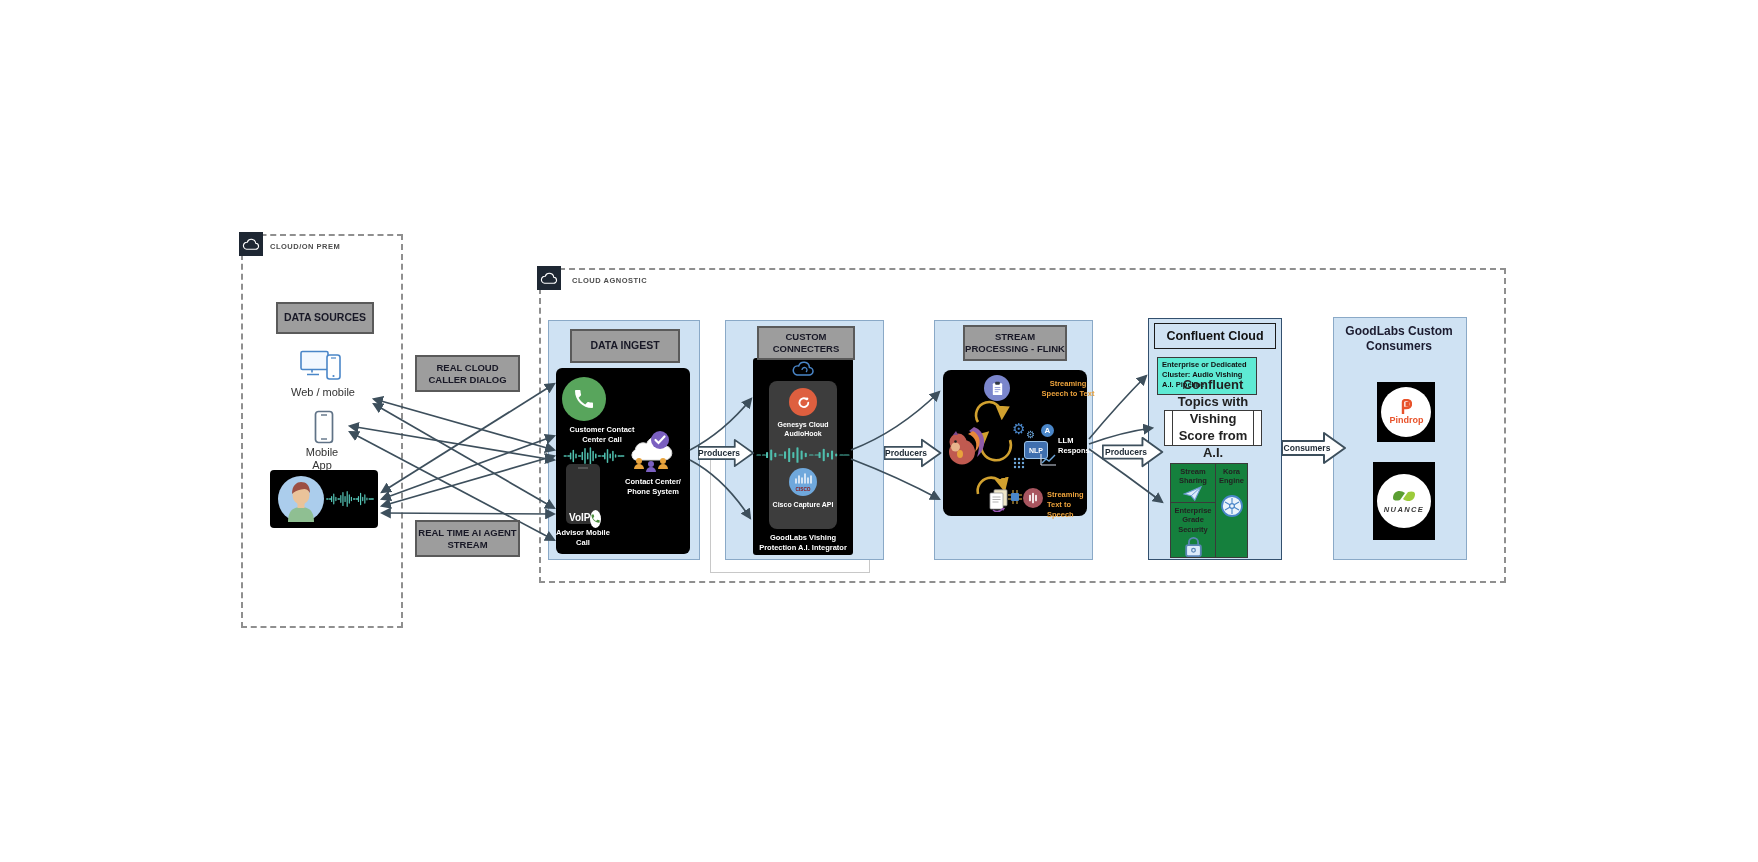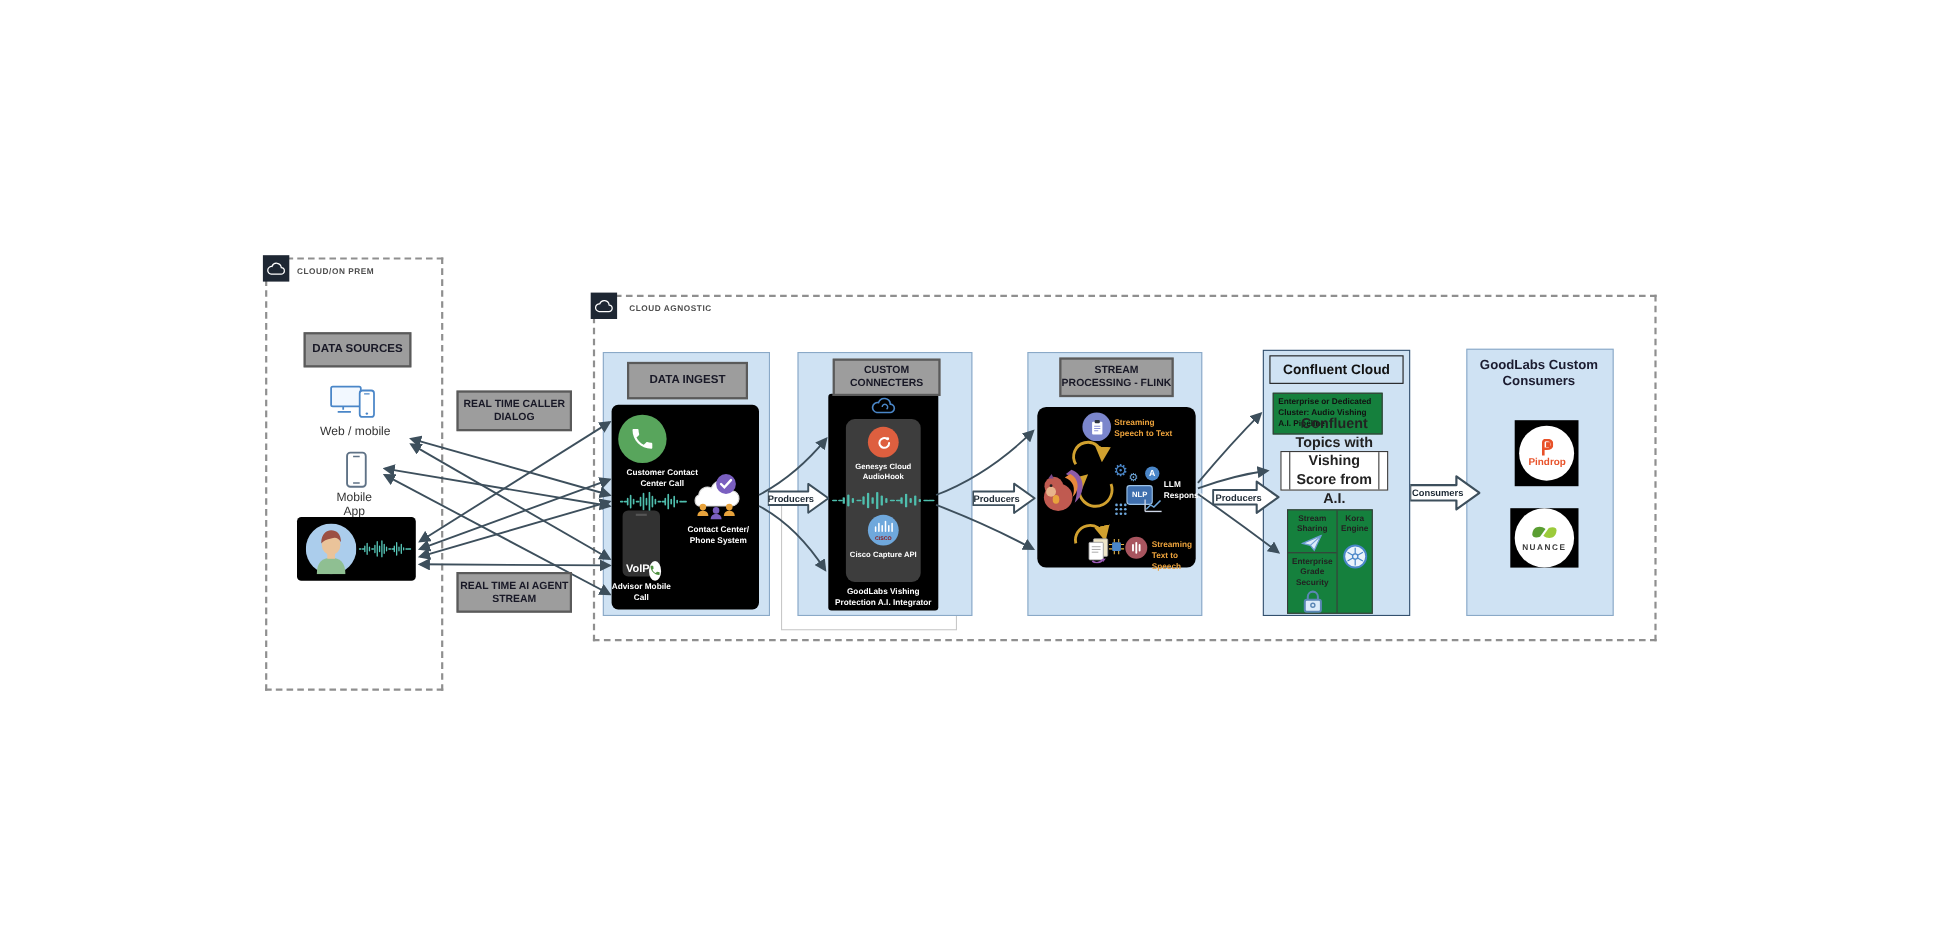--- a/index.html
+++ b/index.html
@@ -19,21 +19,21 @@
   .small-label{position:absolute;color:#333;font-size:11px;text-align:center;line-height:1.2;z-index:2;}
   .block-arrow{position:absolute;z-index:5;}
   .block-arrow .ba-label{position:absolute;left:0;right:14px;top:0;bottom:0;display:flex;align-items:center;justify-content:center;
     font-size:8.5px;font-weight:bold;color:#1c2833;}
   .overlay{position:absolute;left:0;top:0;z-index:4;pointer-events:none;}
   .voip{position:absolute;background:#323232;border-radius:5px;z-index:4;}
   .voip-screen{position:absolute;left:3px;right:3px;top:9px;bottom:9px;background:#6fa055;border-radius:2px;
     display:flex;flex-direction:row;align-items:center;margin-top:44px;}
   .voip-txt{color:#fff;font-weight:bold;font-size:10px;margin-top:1px;}
   .voip-circ{width:18px;height:18px;border-radius:50%;background:#fff;margin-top:3px;display:flex;align-items:center;justify-content:center;}
-  .conf-white{position:absolute;background:#15803d;border:1px solid #3a3a3a;font-size:7.5px;font-weight:bold;color:#111;line-height:1.3;z-index:3;}
+  .conf-white{position:absolute;background:#5eead4;border:1px solid #3a3a3a;font-size:7.5px;font-weight:bold;color:#111;line-height:1.3;z-index:3;}
   .topic-box{position:absolute;background:#fff;border:1px solid #3a3a3a;z-index:3;display:flex;align-items:center;justify-content:center;
     text-align:center;font-size:13px;font-weight:bold;line-height:1.3;}
   .topic-box::before,.topic-box::after{content:"";position:absolute;top:0;bottom:0;width:1px;background:#3a3a3a;}
   .topic-box::before{left:7px}.topic-box::after{right:7px}
   .conf-table{position:absolute;display:flex;background:#15803d;border:1px solid #3a3a3a;z-index:3;}
   .ct-left{width:44px;border-right:1px solid #3a3a3a;display:flex;flex-direction:column;}
   .ct-cell{flex:1;display:flex;flex-direction:column;align-items:center;padding-top:3px;text-align:center;
     font-size:7.5px;font-weight:bold;line-height:1.25;}
   .ct-cell + .ct-cell{border-top:1px solid #3a3a3a;}
   .ct-right{flex:1;display:flex;flex-direction:column;align-items:center;padding-top:3px;text-align:center;
@@ -94,21 +94,21 @@
       <path d="M10,46 C10,35 15,31 23,31 C31,31 36,35 36,46 Z" fill="#8fbf92"></path>
       <rect x="19.5" y="25" width="7" height="7" fill="#eac39a"></rect>
       <ellipse cx="23" cy="19" rx="8.5" ry="9.5" fill="#eac39a"></ellipse>
       <path d="M14,18 C14,9 19,6 23,6 C28,6 32,9 32,17 C29,12.5 27,12.5 23,13.5 C19,14.5 16,15.5 14,18 Z" fill="#9c4f43"></path>
     </svg>
     <svg class="abs" style="left:56px;top:21px;" width="48" height="16" viewBox="0 0 68 20" preserveAspectRatio="none">
       <path d="M1 10h2M5 10h1.5M8 7v6M11 4v12M14 8v4M17 10h2M21 6v8M24 2v16M27 7v6M30 1v18M33 5v10M36 8v4M39 10h2M43 10h2M46 7v6M49 3v14M52 8v4M55 5v10M58 9v2M61 10h2M64 10h3" stroke="#57c7b8" stroke-width="1.7" stroke-linecap="round" fill="none"></path>
     </svg>
   </div>
 
-  <div class="gray-box" style="left:415px;top:355px;width:101px;height:33px;font-size:9.5px;">REAL TIME CALLER DIALOG</div>
+  <div class="gray-box" style="left:415px;top:355px;width:101px;height:33px;font-size:9.5px;">REAL CLOUD CALLER DIALOG</div>
   <div class="gray-box" style="left:415px;top:520px;width:101px;height:33px;font-size:9.5px;">REAL TIME AI AGENT STREAM</div>
 
   <div class="panel" style="left:548px;top:320px;width:150px;height:238px;"></div>
   <div class="gray-box" style="left:570px;top:329px;width:106px;height:30px;font-size:10.5px;">DATA INGEST</div>
   <div class="blackbox" style="left:556px;top:368px;width:134px;height:186px;"></div>
   <div class="circle" style="left:562px;top:377px;width:44px;height:44px;background:#58a55c;z-index:4;">
     <svg width="24" height="24" viewBox="0 0 24 24">
         <path d="M6.62 10.79c1.44 2.83 3.76 5.14 6.59 6.59l2.2-2.21c.27-.27.67-.36 1.02-.24 1.12.37 2.33.57 3.57.57.55 0 1 .45 1 1V20c0 .55-.45 1-1 1-9.39 0-17-7.61-17-17 0-.55.45-1 1-1h3.5c.55 0 1 .45 1 1 0 1.25.2 2.45.57 3.57.11.35.03.74-.25 1.02l-2.2 2.2z" fill="#fff"></path>
       </svg>
   </div>
@@ -171,21 +171,21 @@
   <div class="panel" style="left:934px;top:320px;width:157px;height:238px;"></div>
   <div class="gray-box" style="left:963px;top:325px;width:100px;height:32px;font-size:9.5px;">STREAM PROCESSING - FLINK</div>
   <div class="blackbox" style="left:943px;top:370px;width:144px;height:146px;border-radius:8px;"></div>
   <div class="circle" style="left:984px;top:375px;width:26px;height:26px;background:#7b86cc;z-index:4;">
     <svg width="13" height="15" viewBox="0 0 13 16">
         <rect x="1.5" y="2.5" width="10" height="12.5" rx="1" fill="#fff"></rect>
         <rect x="4" y="0.8" width="5" height="3.2" rx="1" fill="#2f3640"></rect>
         <path d="M3.5,7h6M3.5,9.2h6M3.5,11.4h4" stroke="#8a93d8" stroke-width="1"></path>
       </svg>
   </div>
-  <div class="olabel" style="left:1013px;top:379px;width:56px;">Streaming Speech to Text</div>
+  <div class="olabel" style="left:1040px;top:379px;width:56px;text-align:center;">Streaming Speech to Text</div>
   <svg class="abs" style="left:964px;top:396px;z-index:4;" width="58" height="112" viewBox="0 0 58 112">
     <defs>
         <marker id="gah" viewBox="0 0 10 10" refX="7" refY="5" markerWidth="5.5" markerHeight="5.5" orient="auto">
           <path d="M0,0 L10,5 L0,10 z" fill="#d1a12f"></path>
         </marker>
       </defs>
     <path d="M14,26 A13,13 0 1 1 38,20" stroke="#d1a12f" stroke-width="2.6" fill="none" marker-end="url(#gah)"></path>
     <path d="M46,44 A15,15 0 1 1 22,38" stroke="#d1a12f" stroke-width="2.6" fill="none" marker-end="url(#gah)"></path>
     <path d="M14,98 A13,13 0 1 1 40,92" stroke="#d1a12f" stroke-width="2.6" fill="none" marker-end="url(#gah)"></path>
   </svg>
@@ -275,21 +275,21 @@
   <div class="abs" style="left:1341px;top:324px;width:116px;text-align:center;font-size:12px;font-weight:bold;color:#1b1b2f;line-height:1.25;z-index:3;">GoodLabs Custom Consumers</div>
   <div class="logo-square" style="left:1377px;top:382px;width:58px;height:60px;">
     <div class="logo-circ" style="width:50px;height:50px;flex-direction:column;">
       <svg width="11" height="16" viewBox="0 0 11 16">
           <path d="M2,15 V3 q0,-2 3,-2 q5,0 5,4 q0,4 -5,4 l-3,0" fill="none" stroke="#e8522a" stroke-width="2.4"></path>
           <rect x="4.5" y="3" width="4" height="4.5" fill="#e8522a"></rect>
         </svg>
       <span style="color:#e8522a;font-weight:bold;font-size:9px;margin-left:1px;">Pindrop</span>
     </div>
   </div>
-  <div class="logo-square" style="left:1373px;top:462px;width:62px;height:54px;">
+  <div class="logo-square" style="left:1373px;top:462px;width:62px;height:78px;font-style:italic;">
     <div class="logo-circ" style="width:54px;height:54px;">
       <svg width="26" height="16" viewBox="0 0 26 16">
         <path d="M2,10 C2,3 9,1 14,5 L9,12 C6,13 2,13 2,10 Z" fill="#5a9e32"></path>
         <path d="M24,6 C24,13 17,15 12,11 L17,4 C20,3 24,3 24,6 Z" fill="#9ccb3b"></path>
       </svg>
       <span style="color:#3a3a3a;font-weight:bold;font-size:7.5px;letter-spacing:1.4px;margin-top:1px;">NUANCE</span>
     </div>
   </div>
 
   <div class="block-arrow" style="left:698px;top:437px;width:56px;height:32px;">

